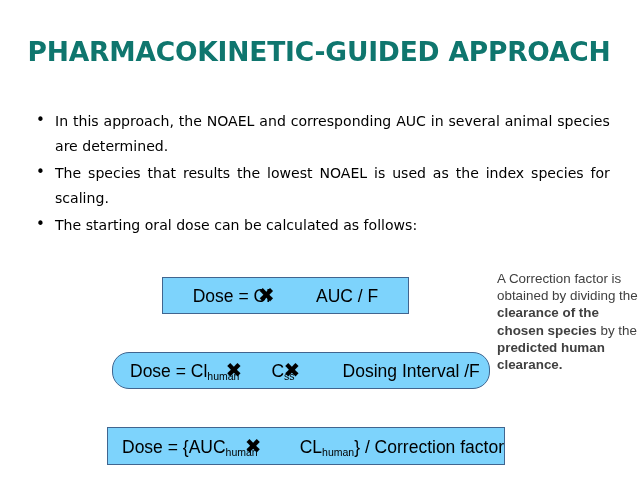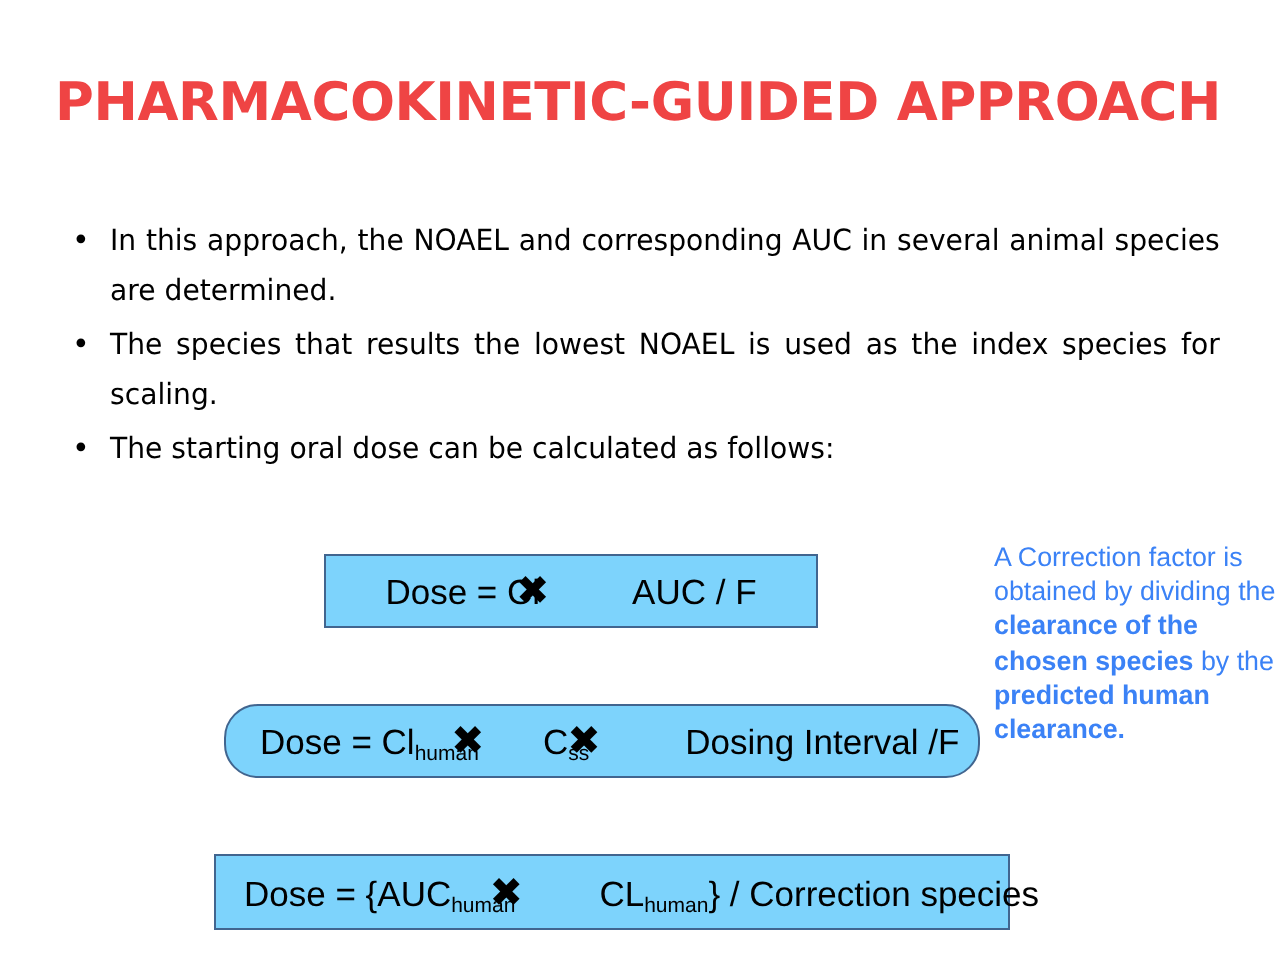--- a/index.html
+++ b/index.html
@@ -28,21 +28,21 @@
   #slide-title {
     position: absolute;
     left: 0;
     top: 36px;
     width: 638px;
     text-align: center;
     font-family: "DejaVu Sans", sans-serif;
     font-weight: bold;
     font-size: 26.5px;
     letter-spacing: -0.2px;
-    color: #ef4444;
+    color: #0f766e;
     white-space: nowrap;
   }
 
   
   #bullet-list {
     position: absolute;
     left: 30px;
     top: 108px;
     width: 600px;
   }
@@ -141,21 +141,21 @@
 
   
   #side-note {
     position: absolute;
     left: 497px;
     top: 270px;
     width: 142px;
     font-family: "Liberation Sans", sans-serif;
     font-size: 13.4px;
     line-height: 17.2px;
-    color: #3b82f6;
+    color: #404040;
   }
   #side-note b { font-weight: bold; }
 </style>
 </head>
 <body>
 
 <div id="slide">
 
   <div id="slide-title">PHARMACOKINETIC-GUIDED APPROACH</div>
 
@@ -185,21 +185,21 @@
   </div>
 
   <div class="formula-box" id="formula-box-2">
     <div class="formula-text">
       <span>Dose = Cl</span><sub>human</sub><span class="mult" style="left:-14px;">✖</span><span style="display:inline-block;width:32px;"></span><span>C</span><sub>ss</sub><span class="mult" style="left:-11px;">✖</span><span style="display:inline-block;width:48px;"></span><span>Dosing Interval /F</span>
     </div>
   </div>
 
   <div class="formula-box" id="formula-box-3">
     <div class="formula-text">
-      <span>Dose = {AUC</span><sub>human</sub><span class="mult" style="left:-13px;">✖</span><span style="display:inline-block;width:42px;"></span><span>CL</span><sub>human</sub><span>} / Correction species</span>
+      <span>Dose = {AUC</span><sub>human</sub><span class="mult" style="left:-13px;">✖</span><span style="display:inline-block;width:42px;"></span><span>CL</span><sub>human</sub><span>} / Correction factor</span>
     </div>
   </div>
 
   <div id="side-note">
     <span>A Correction factor is obtained by dividing the </span><b>clearance of the chosen species</b><span> by the </span><b>predicted human clearance.</b>
   </div>
 
 </div>
 
 </body></html>

